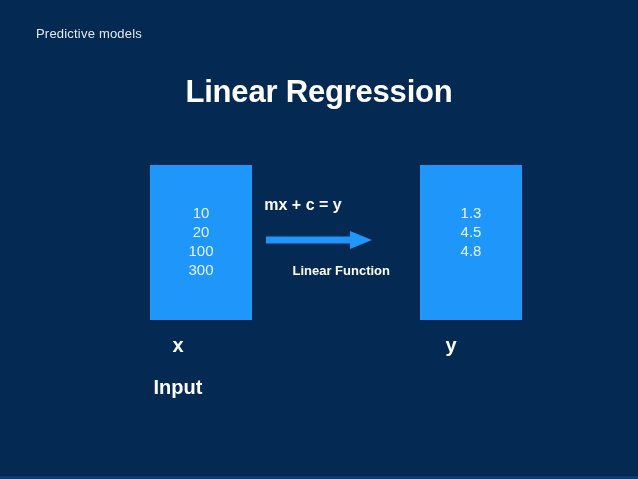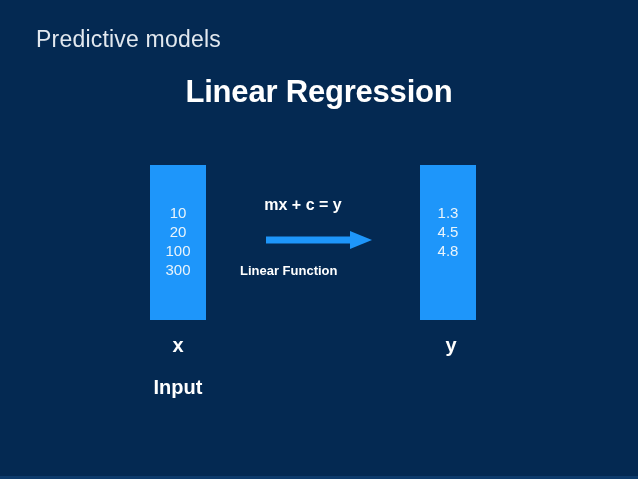--- a/index.html
+++ b/index.html
@@ -23,21 +23,21 @@
     left: 0;
     top: 476px;
     width: 638px;
     height: 3px;
     background: #0d3a6b;
   }
   #subtitle {
     position: absolute;
     left: 36px;
     top: 26px;
-    font-size: 23px;
+    font-size: 13px;
     font-weight: 400;
     color: #e2e8ef;
     letter-spacing: 0.2px;
     white-space: nowrap;
   }
   #title {
     position: absolute;
     left: 0;
     top: 74px;
     width: 638px;
@@ -47,23 +47,24 @@
     font-size: 31px;
     font-weight: bold;
     color: #ffffff;
     letter-spacing: -0.2px;
     white-space: nowrap;
   }
 
   .value-box {
     position: absolute;
     top: 165px;
-    width: 56px;
+    width: 72px;
     height: 155px;
     background: #1e96fa;
+    padding-left: 30px;
   }
   #box-input  { left: 150px; }
   #box-output { left: 420px; }
 
   .value-list {
     position: absolute;
     left: -22px;
     right: -22px;
     top: 38px;
     text-align: center;
@@ -90,21 +91,21 @@
     left: 266px;
     top: 231px;
     width: 106px;
     height: 18px;
   }
   #function-label {
     position: absolute;
     left: 240px;
     top: 263px;
     width: 150px;
-    text-align: left;
+    text-align: right;
     font-size: 13px;
     font-weight: bold;
     color: #ffffff;
     white-space: nowrap;
   }
 
   .var-label {
     position: absolute;
     top: 334px;
     width: 120px;

